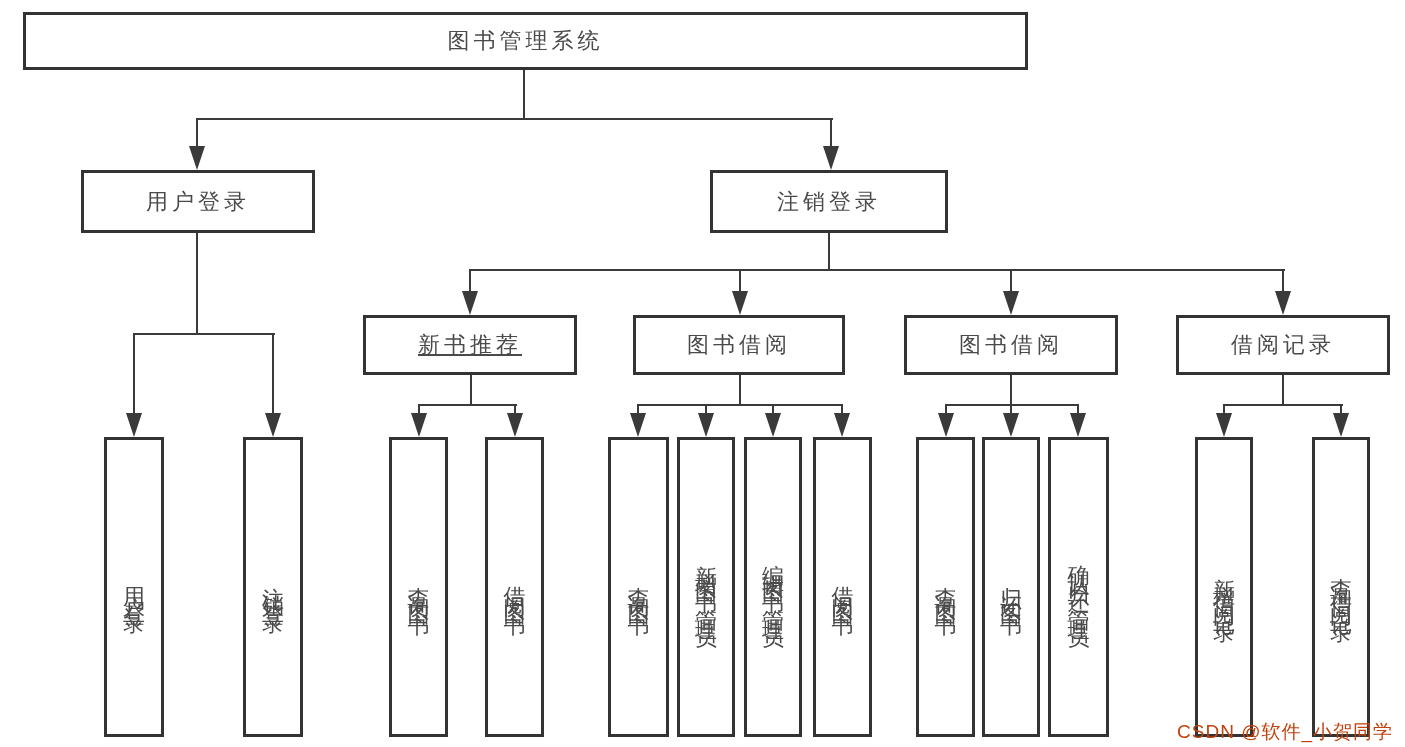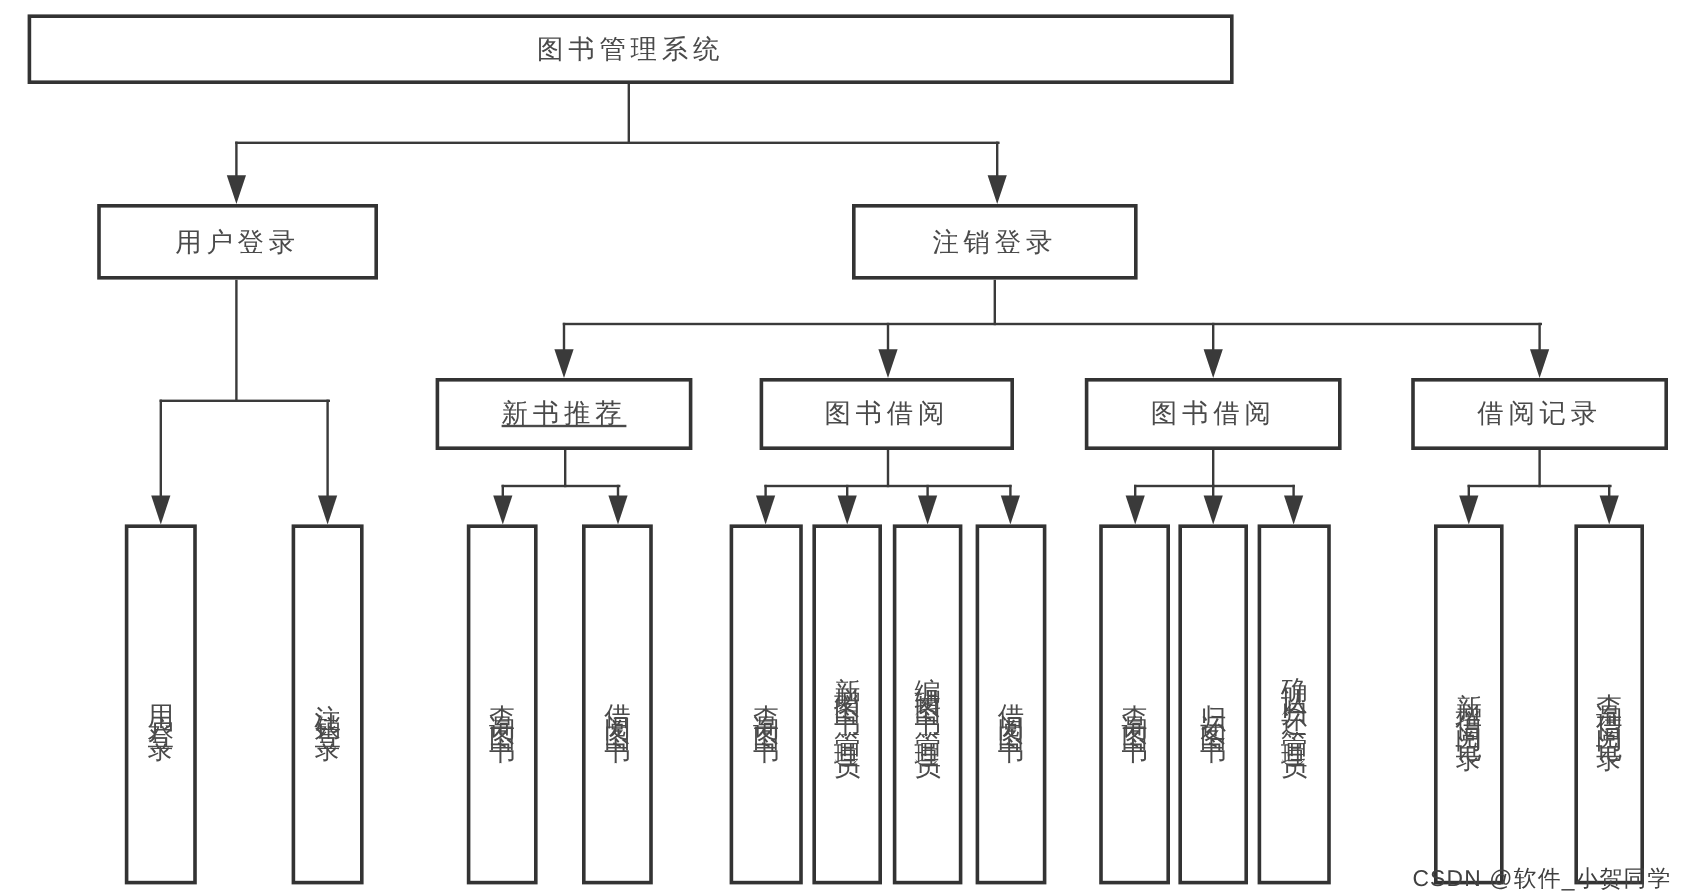--- a/index.html
+++ b/index.html
@@ -62,21 +62,21 @@
   }
   .arr-l2  { top: 146px; }
   .arr-l3  { top: 291px; }
   .arr-leaf{ top: 413px; }
   .watermark {
     position: absolute;
     right: 12px;
     bottom: 2px;
     font-size: 19px;
     letter-spacing: 1px;
-    color: #404040;
+    color: #c2410c;
     z-index: 10;
     white-space: nowrap;
   }
 </style>
 </head>
 <body>
 
 <div class="stage">
 
   <div>

